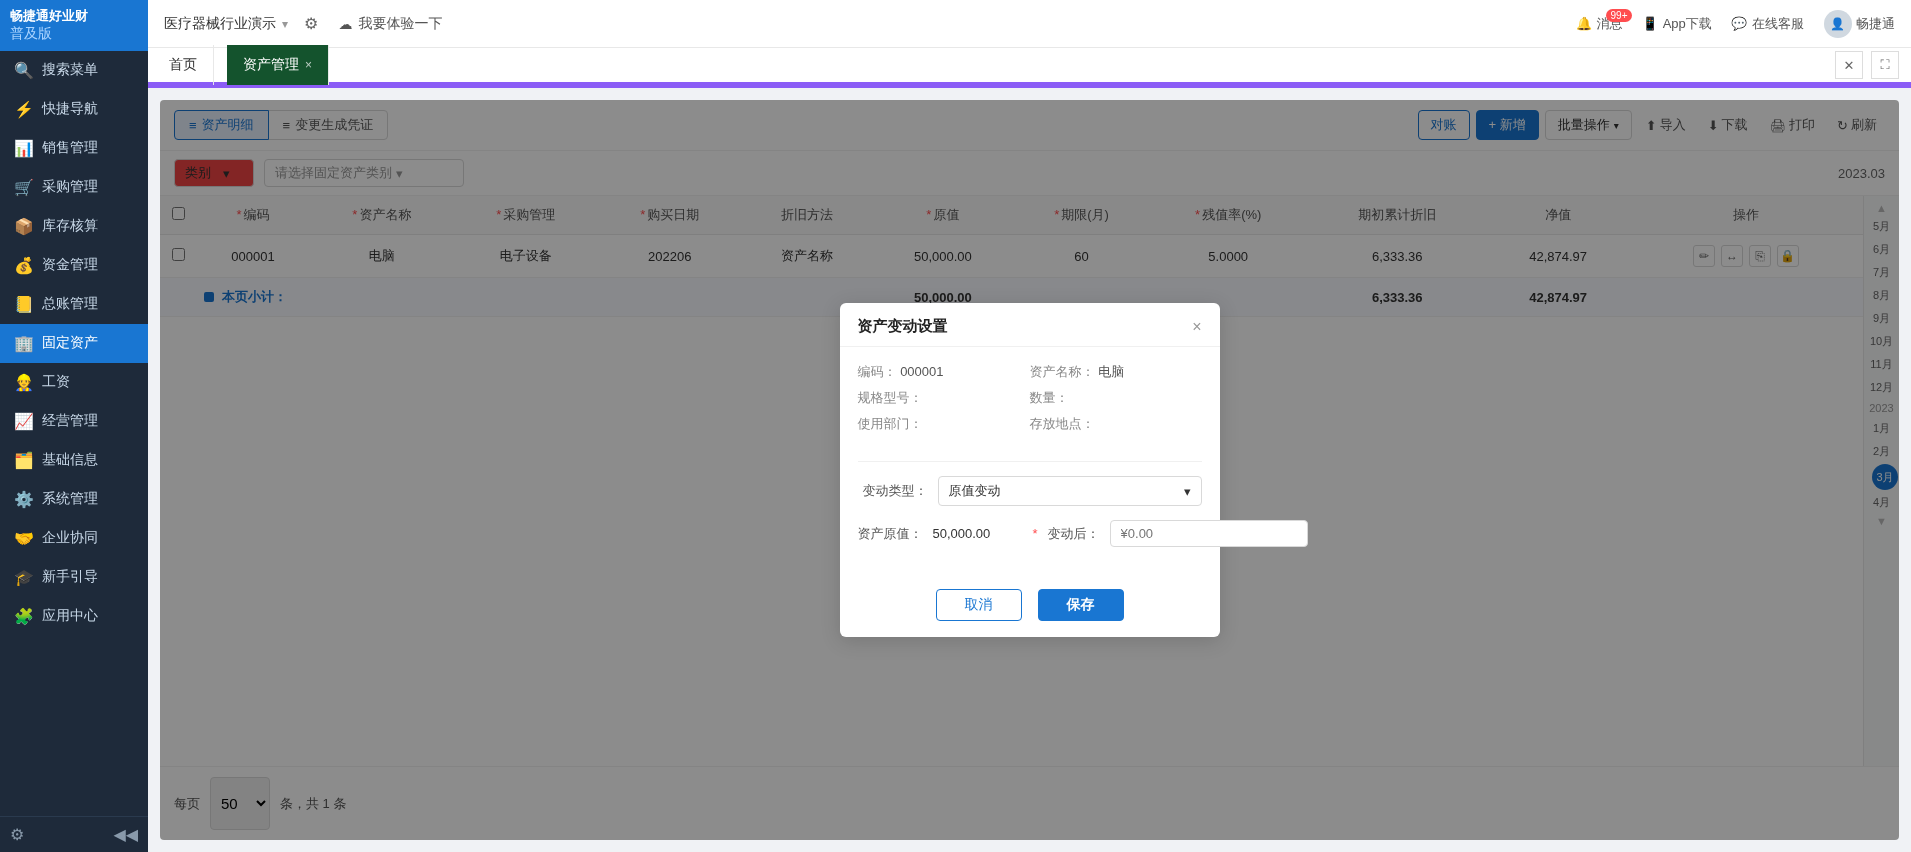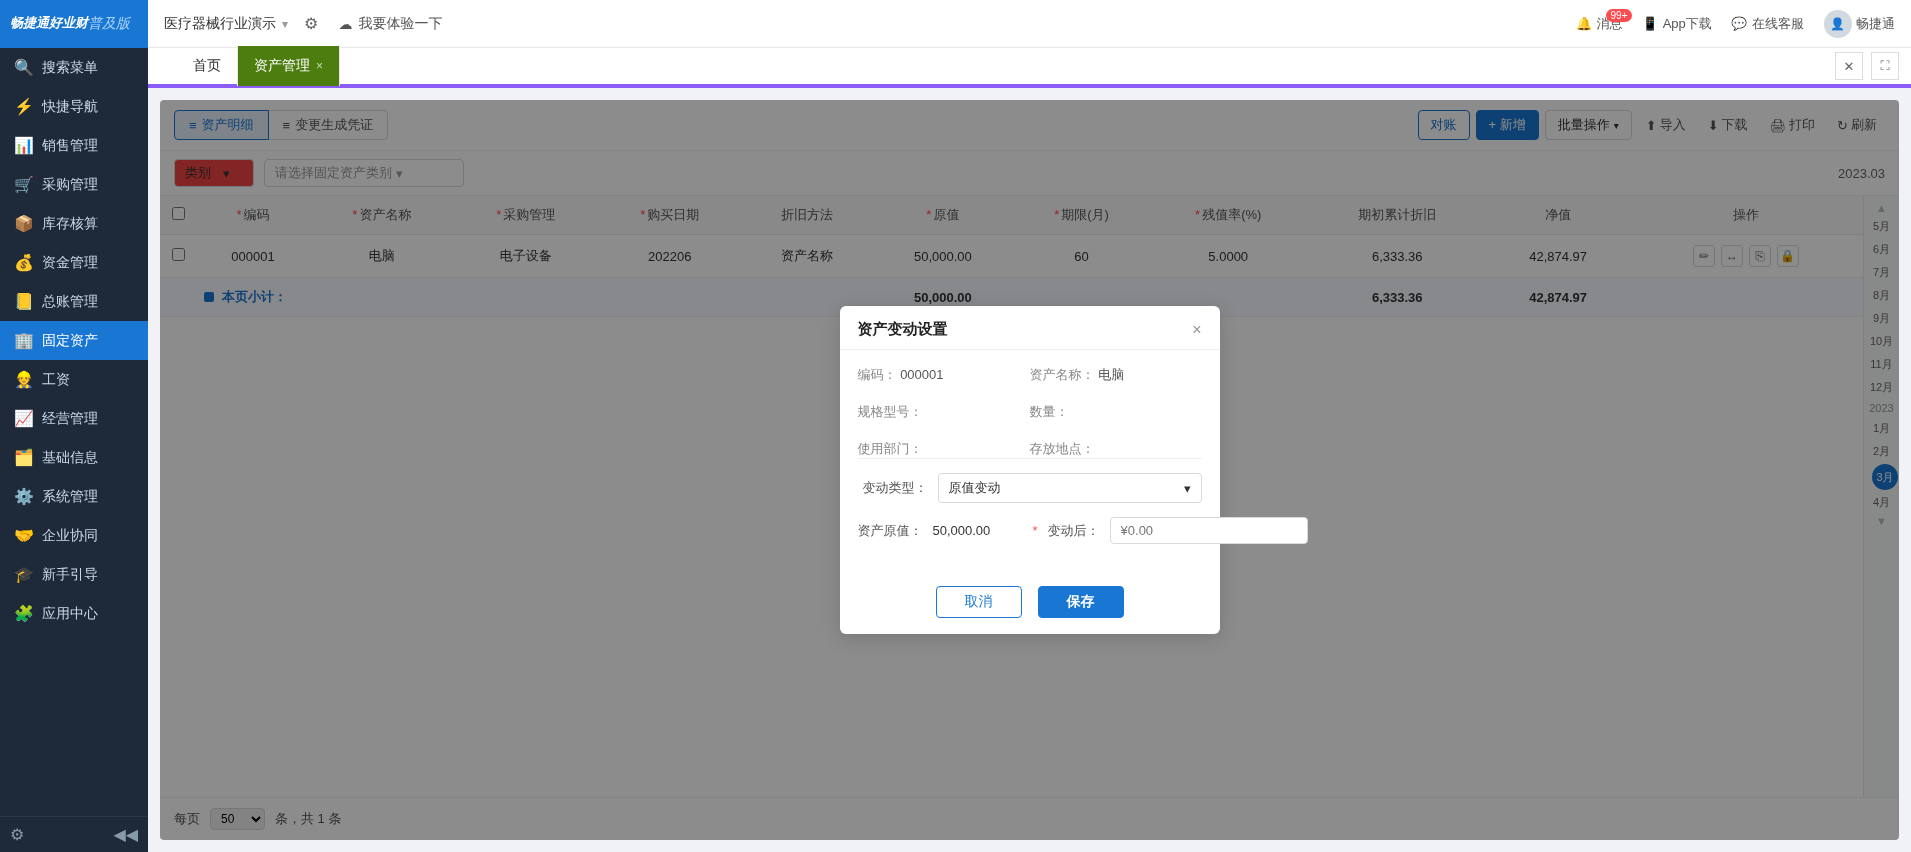--- a/index.html
+++ b/index.html
@@ -136,38 +136,38 @@
       font-size: 12px;
       color: #666;
     }
 
     
     .tabs-bar {
       background: #fff;
       height: 40px;
       display: flex;
       align-items: center;
-      padding: 0 0 0 29px;
-      border-bottom: 4px solid #8b5cf6;
-      gap: 0;
+      padding: 0 0 0 5px;
+      border-bottom: 6px solid #8b5cf6;
+      gap: 13px;
     }
     .tab-item {
       display: flex;
       align-items: center;
       gap: 6px;
       padding: 0 16px;
       height: 40px;
       font-size: 14px;
       color: #555;
       cursor: pointer;
       border-right: 1px solid #e8e8e8;
     }
     .tab-item.home { color: #333; }
     .tab-item.active {
-      background: #4d7c0f;
+      background: #14532d;
       color: #fff;
     }
     .tab-close { font-size: 12px; cursor: pointer; opacity: 0.7; }
     .tabs-right {
       margin-left: auto;
       display: flex;
       align-items: center;
       gap: 8px;
       padding-right: 12px;
     }
@@ -336,22 +336,22 @@
       align-items: center;
       padding: 10px 14px;
       border-top: 1px solid #f0f0f0;
       gap: 10px;
       font-size: 13px;
       color: #555;
     }
     .page-size-select {
       border: 1px solid #d9d9d9;
       border-radius: 4px;
-      padding: 2px 6px;
-      font-size: 12px;
+      padding: 16px 6px;
+      font-size: 15px;
     }
 
     
     .mini-calendar {
       width: 36px;
       background: #f8f9fa;
       border-left: 1px solid #e8e8e8;
       display: flex;
       flex-direction: column;
       align-items: center;
@@ -404,22 +404,22 @@
       justify-content: space-between;
       padding: 14px 18px 10px;
       border-bottom: 1px solid #f0f0f0;
     }
     .modal-title { font-size: 15px; font-weight: 600; color: #222; }
     .modal-close { font-size: 16px; color: #999; cursor: pointer; }
     .modal-body { padding: 16px 18px; }
     .modal-info-grid {
       display: grid;
       grid-template-columns: 1fr 1fr;
-      gap: 19px 0;
-      padding-bottom: 0;
+      gap: 8px 0;
+      padding-bottom: 28px;
       border-bottom: 1px solid #f0f0f0;
       margin-bottom: 14px;
     }
     .modal-info-item { font-size: 13px; color: #555; }
     .modal-info-label { color: #888; }
     .modal-field-row {
       display: flex;
       align-items: center;
       gap: 10px;
       margin-bottom: 14px;
@@ -492,21 +492,21 @@
       border-color: #1976d2;
       z-index: 1;
     }
     .sub-tab:last-child { border-radius: 0 4px 4px 0; }
   </style>
 </head>
 <body>
 
 <div class="sidebar">
   <div class="sidebar-header">
-    <div style="display:flex;font-style:italic;">
+    <div style="display:flex;flex-direction:column;">
       <span class="sidebar-logo-text">畅捷通好业财</span>
       <span class="sidebar-edition">普及版</span>
     </div>
   </div>
   <div class="sidebar-scroll">
     <div class="sidebar-item">
       <span class="sidebar-item-icon">🔍</span>
       <span>搜索菜单</span>
     </div>
     <div class="sidebar-item">

